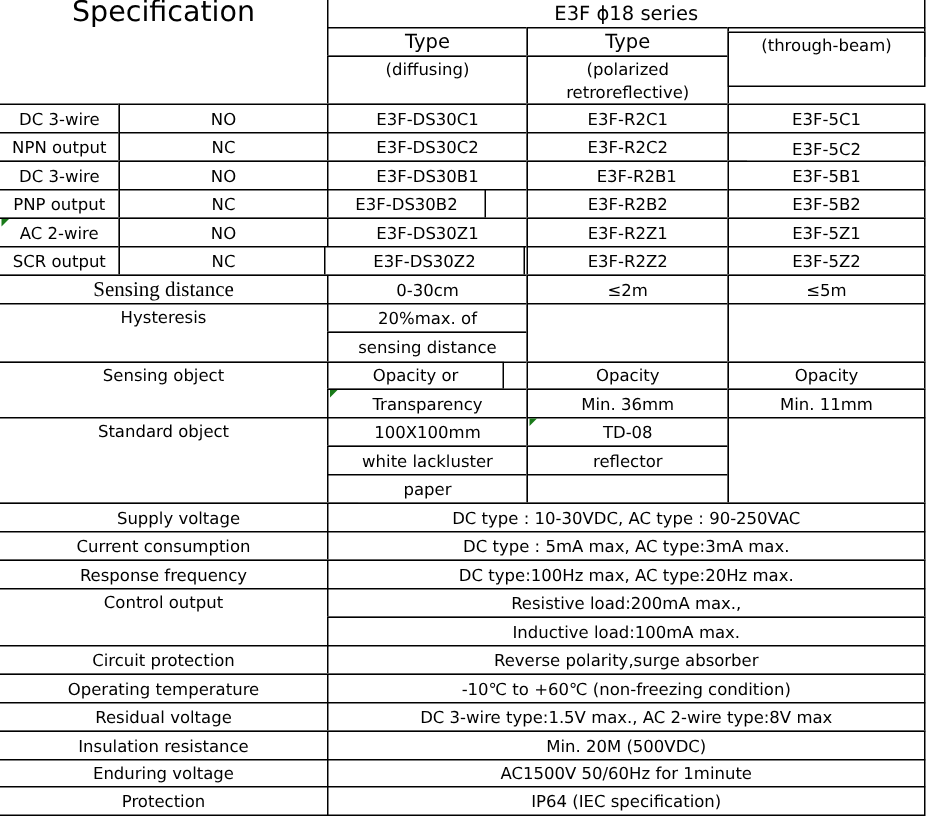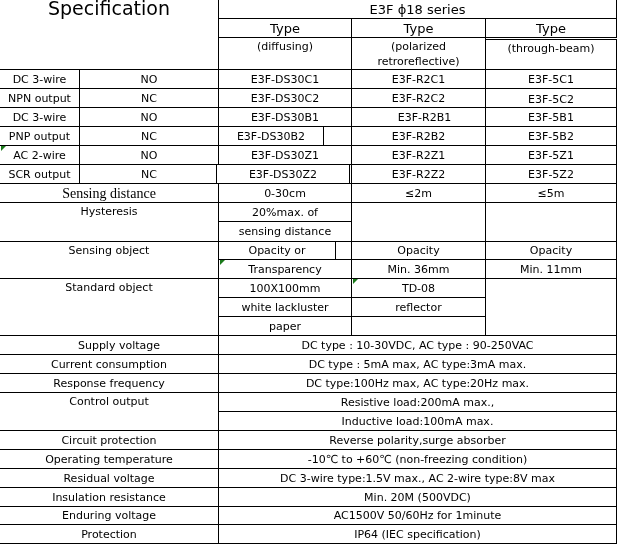--- a/index.html
+++ b/index.html
@@ -26,21 +26,21 @@
 
   <div class="c big top nob" style="left:0;top:0;width:220px;height:71px;">Specification</div>
   <div class="c hdr" style="left:219px;top:0;width:399px;height:20px;">E3F ϕ18 series</div>
 
   <div class="c hdr" style="left:219px;top:19px;width:134px;height:20px;">Type</div>
   <div class="c hdr" style="left:352px;top:19px;width:135px;height:20px;">Type</div>
   <div class="c hdr" style="left:486px;top:19px;width:132px;height:20px;">Type</div>
 
   <div class="c top" style="left:219px;top:38px;width:134px;height:33px;">(diffusing)</div>
   <div class="c top wrap" style="left:352px;top:38px;width:135px;height:33px;line-height:15px;padding:1px 22px 0;">(polarized retroreflective)</div>
-  <div class="c top" style="left:486px;top:40px;width:132px;height:37px;">(through-beam)</div>
+  <div class="c top" style="left:486px;top:22px;width:132px;height:37px;">(through-beam)</div>
 
   <div class="c" style="left:0;top:70px;width:81px;height:20px;">DC 3-wire</div>
   <div class="c" style="left:80px;top:70px;width:140px;height:20px;">NO</div>
   <div class="c" style="left:219px;top:70px;width:134px;height:20px;">E3F-DS30C1</div>
   <div class="c" style="left:352px;top:70px;width:135px;height:20px;">E3F-R2C1</div>
   <div class="c" style="left:486px;top:70px;width:132px;height:20px;">E3F-5C1</div>
 
   <div class="c" style="left:0;top:89px;width:81px;height:20px;">NPN output</div>
   <div class="c" style="left:80px;top:89px;width:140px;height:20px;">NC</div>
   <div class="c" style="left:219px;top:89px;width:134px;height:20px;">E3F-DS30C2</div>

